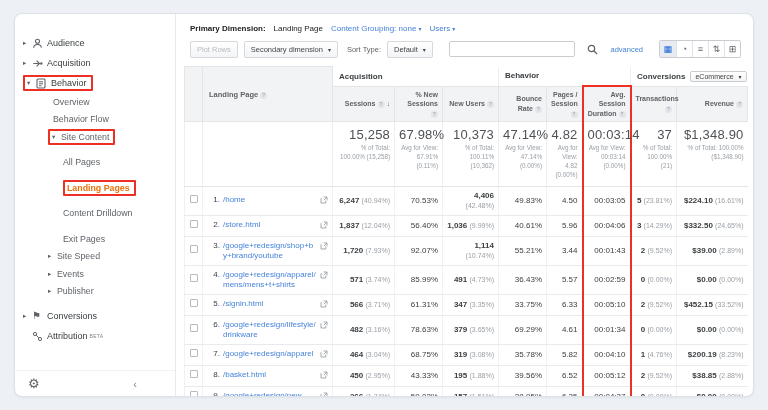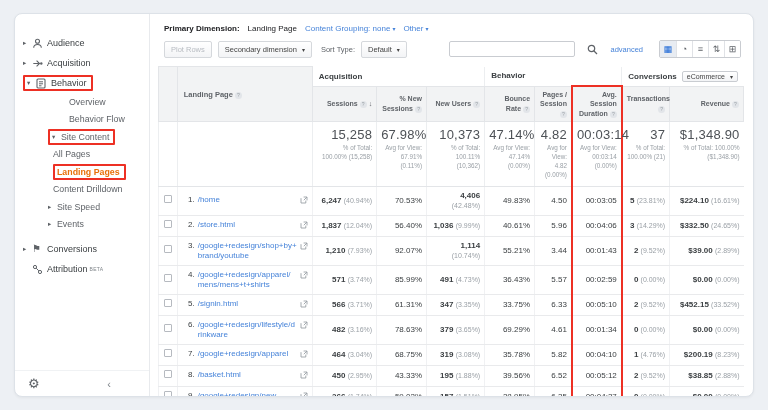--- a/index.html
+++ b/index.html
@@ -3,29 +3,29 @@
 <meta charset="utf-8">
 <style>
   * { margin:0; padding:0; box-sizing:border-box; }
   html,body { width:768px; height:410px; }
   body { font-family:"Liberation Sans", sans-serif; background:#edf0f4; overflow:hidden; }
   .page { width:768px; height:410px; padding:13px 14px; }
   .card { width:100%; height:100%; background:#fff; border:1px solid #dde2e8; border-radius:8px;
           display:flex; overflow:hidden; box-shadow:0 1px 3px rgba(0,0,0,.05); }
 
   
-  .sidebar { width:135px; flex:none; border-right:1px solid #e8eaed; padding-top:19px; position:relative;
+  .sidebar { width:161px; flex:none; border-right:1px solid #e8eaed; padding-top:19px; position:relative;
              color:#3c4043; }
   .sb-item { display:flex; align-items:center; height:20px; padding-left:8px; font-size:9px; cursor:pointer; white-space:nowrap; }
   .sb-item .arrow { width:9px; font-size:6.5px; color:#5f6368; flex:none; }
   .sb-item .sb-icon { width:15px; flex:none; display:flex; align-items:center; }
   .sb-sub { height:17.5px; font-size:8.8px; color:#5f6368; }
-  .ind1 { padding-left:54px; }
+  .ind1 { padding-left:38px; }
   .ind1a { padding-left:33px; }
-  .ind2 { padding-left:38px; }
+  .ind2 { padding-left:48px;margin-top:8px; }
   .gap-top { margin-top:6px; }
   .redbox { border:2px solid #ed3024; border-radius:1px; padding:0 4px 0 2px; display:inline-flex; align-items:center; height:16px; }
   .orange { color:#e8710a; font-weight:bold; }
   .beta { font-size:5px; color:#80868b; vertical-align:super; margin-left:2px; letter-spacing:.3px; }
   .flag-glyph { font-size:10px; color:#5f6368; line-height:1; }
   .sb-bottom { position:absolute; bottom:0; left:0; right:0; height:26px; display:flex; align-items:center;
                justify-content:space-between; padding:0 38px 0 13px; border-top:1px solid #f0f2f4; color:#5f6368; }
   .gear { font-size:13px; cursor:pointer; }
   .collapse { font-size:11px; cursor:pointer; color:#80868b; }
 
@@ -144,27 +144,34 @@
       <span>All Pages</span>
     </div>
     <div class="sb-item sb-sub ind2">
       <span class="redbox">
         <span class="orange">Landing Pages</span>
       </span>
     </div>
     <div class="sb-item sb-sub ind2">
       <span>Content Drilldown</span>
     </div>
+    <div class="sb-item sb-sub ind2">
+      <span>Exit Pages</span>
+    </div>
     <div class="sb-item sb-sub ind1a">
       <span class="arrow">▸</span>
       <span>Site Speed</span>
     </div>
     <div class="sb-item sb-sub ind1a">
       <span class="arrow">▸</span>
       <span>Events</span>
+    </div>
+    <div class="sb-item sb-sub ind1a">
+      <span class="arrow">▸</span>
+      <span>Publisher</span>
     </div>
 
     <div class="sb-item gap-top">
       <span class="arrow">▸</span>
       <span class="sb-icon">
             <span class="flag-glyph">⚑</span>
           </span>
       <span>Conversions</span>
     </div>
 
@@ -190,21 +197,21 @@
   <div class="main">
 
     <div class="tb1">
       <span class="dim-label">Primary Dimension:</span>
       <span class="dim-value">Landing Page</span>
       <span class="link">
         <span>Content Grouping:</span>
         <span>none</span><span class="dd-arrow">▾</span>
       </span>
       <span class="link">
-        <span>Other</span><span class="dd-arrow">▾</span>
+        <span>Users</span><span class="dd-arrow">▾</span>
       </span>
     </div>
 
     <div class="tb2">
       <span class="btn disabled">
         <span>Plot Rows</span>
       </span>
       <span class="btn">
         <span>Secondary dimension</span>
             <span class="dd-arrow">▾</span>
@@ -435,21 +442,21 @@
         <a class="page-link">/google+redesign/shop+by+brand/youtube</a>
         <span class="ext-icon">
           <svg width="8" height="8" viewBox="0 0 8 8">
                         <path d="M1 2.2v4.8h4.8V4.6" fill="none" stroke="#9aa0a6" stroke-width="0.9"></path>
                         <path d="M3.6 1H7v3.4M7 1L3.8 4.2" fill="none" stroke="#9aa0a6" stroke-width="0.9"></path>
                       </svg>
         </span>
       </span>
     </td>
     <td>
-      <span class="bval">1,210</span>
+      <span class="bval">1,720</span>
       <span class="pct">(7.93%)</span>
     </td>
     <td>
       <span>92.07%</span>
     </td>
     <td>
       <span class="bval">1,114</span>
       <span class="pct">(10.74%)</span>
     </td>
     <td>

